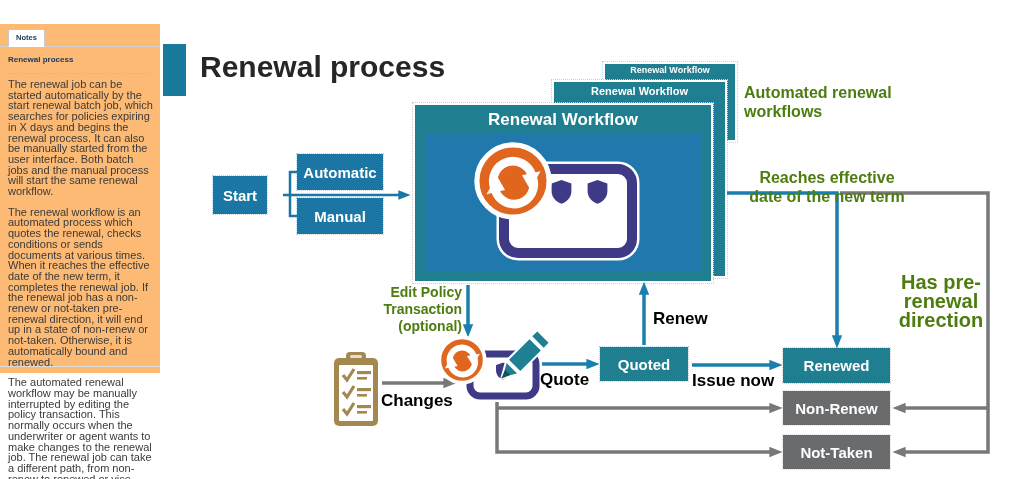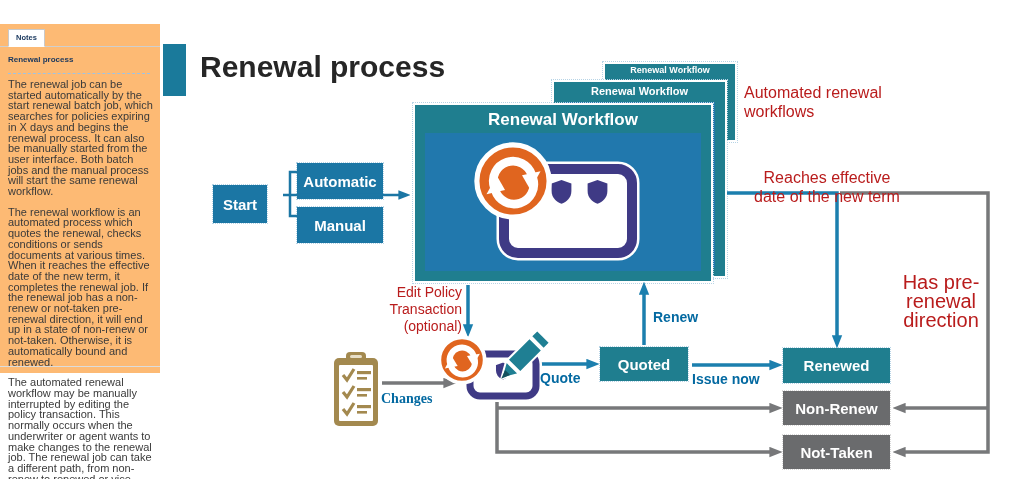--- a/index.html
+++ b/index.html
@@ -24,26 +24,26 @@
 
   
   .tealbox{position:absolute;background:#1f7e8f;border:2px solid #fff;box-sizing:border-box;
            outline:1px dotted #b7d4e6;}
   .panel{position:absolute;background:#2178ad;}
   .mtitle{position:absolute;top:5px;left:0;right:0;text-align:center;color:#fff;font-weight:700;font-size:17px;}
   .stitle{position:absolute;top:2px;left:0;right:0;text-align:center;color:#fff;font-weight:700;}
 
   .node{position:absolute;display:flex;align-items:center;justify-content:center;
         color:#fff;font-weight:700;font-size:15px;box-sizing:border-box;outline:1px dotted #b7d4e6;}
-  .blue{background:#1b76a4;margin-top:9px;}
+  .blue{background:#1b76a4;}
   .teal{background:#1f7e8f;}
   .gray{background:#6a6b6d;outline:1px dotted #d9d9d9;}
 
-  .lbl{position:absolute;font-weight:700;color:#0369a1;font-size:14px;}
-  .ann{position:absolute;font-weight:400;color:#b91c1c;font-size:16px;line-height:19px;}
+  .lbl{position:absolute;font-weight:700;color:#000000;font-size:17px;}
+  .ann{position:absolute;font-weight:700;color:#4d7c0f;font-size:16px;line-height:19px;}
 
   svg{display:block;}
   .icon{position:absolute;}
   .overlay{position:absolute;left:0;top:0;width:1024px;height:479px;z-index:5;pointer-events:none;}
   .z6{z-index:6;} .z7{z-index:7;}
 </style>
 </head>
 <body>
 
 <div class="stage">
@@ -189,21 +189,21 @@
       <path d="M988,408 H905" stroke="#77787a" stroke-width="3.5" marker-end="url(#mG)"></path>
       <path d="M382,383 H444" stroke="#77787a" stroke-width="3.5" marker-end="url(#mG)"></path>
       <path d="M497,400 V452 H770" stroke="#77787a" stroke-width="3.5" marker-end="url(#mG)"></path>
       <path d="M497,408 H770" stroke="#77787a" stroke-width="3.5" marker-end="url(#mG)"></path>
     </g>
   </svg>
 
   <div class="lbl z7" style="left:540px;top:370px;">Quote</div>
   <div class="lbl z7" style="left:692px;top:371px;">Issue now</div>
   <div class="lbl z7" style="left:653px;top:309px;">Renew</div>
-  <div class="lbl z7" style="left:381px;top:391px;font-family:Liberation Serif, serif;">Changes</div>
+  <div class="lbl z7" style="left:381px;top:391px;">Changes</div>
 
   <div class="ann z7" style="left:347px;top:284px;width:115px;text-align:right;font-size:14px;line-height:17px;">
     <div>Edit Policy</div>
     <div>Transaction</div>
     <div>(optional)</div>
   </div>
 
   <div class="ann z7" style="left:744px;top:83px;">
     <div>Automated renewal</div>
     <div>workflows</div>

